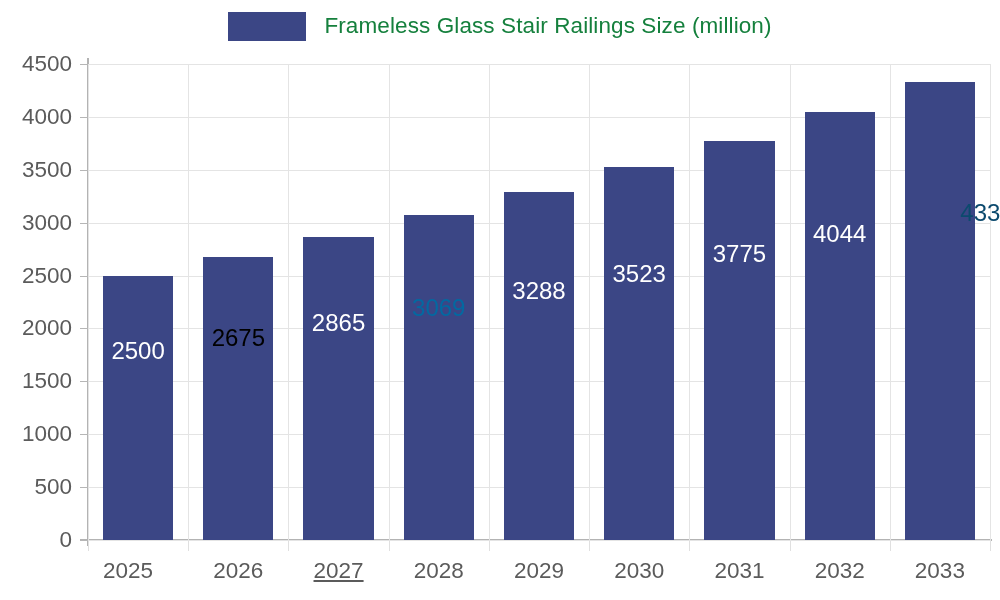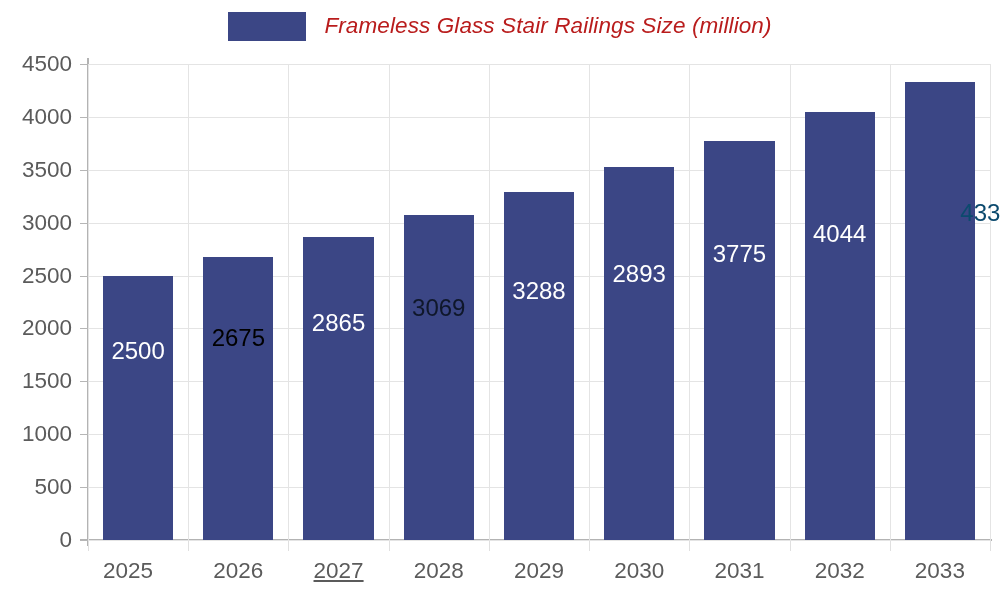--- a/index.html
+++ b/index.html
@@ -38,24 +38,23 @@
     gap: 18px;
   }
   .legend-swatch {
     width: 78px;
     height: 29px;
     background: #3b4685;
     display: block;
   }
   .legend-label {
     font-size: 22.5px;
-    color: #b91c1c;
+    color: #15803d;
     letter-spacing: 0.1px;
     white-space: nowrap;
-    font-style: italic;
   }
 
   
   .plot {
     position: absolute;
     left: 88px;
     top: 64px;
     width: 902px;
     height: 476px;
   }
@@ -196,25 +195,25 @@
       <div class="gridline-v" style="left: 701.556px; height: 486px;"></div>
       <div class="gridline-v" style="left: 801.778px; height: 486px;"></div>
       <div class="gridline-v" style="left: 902px; height: 486px;"></div>
       <div class="bar" title="2025: 2500" style="left: 15.0333px; top: 211.556px; width: 70.1556px; height: 264.444px; background: rgb(59, 70, 133);"></div>
       <div class="bar-label" style="left: 50.1111px; top: 286.922px; color: rgb(255, 255, 255);">2500</div>
       <div class="bar" title="2026: 2675" style="left: 115.256px; top: 193.044px; width: 70.1556px; height: 282.956px; background: rgb(59, 70, 133);"></div>
       <div class="bar-label" style="left: 150.333px; top: 273.687px; color: #000000;">2675</div>
       <div class="bar" title="2027: 2865" style="left: 215.478px; top: 172.947px; width: 70.1556px; height: 303.053px; background: rgb(59, 70, 133);"></div>
       <div class="bar-label" style="left: 250.556px; top: 259.317px; color: rgb(255, 255, 255);">2865</div>
       <div class="bar" title="2028: 3069" style="left: 315.7px; top: 151.368px; width: 70.1556px; height: 324.632px; background: rgb(59, 70, 133);"></div>
-      <div class="bar-label" style="left: 350.778px; top: 243.888px; color: #0f172a;">3069</div>
+      <div class="bar-label" style="left: 350.778px; top: 243.888px; color: #0369a1;">3069</div>
       <div class="bar" title="2029: 3288" style="left: 415.922px; top: 128.203px; width: 70.1556px; height: 347.797px; background: rgb(59, 70, 133);"></div>
       <div class="bar-label" style="left: 451px; top: 227.325px; color: rgb(255, 255, 255);">3288</div>
       <div class="bar" title="2030: 3523" style="left: 516.144px; top: 103.345px; width: 70.1556px; height: 372.655px; background: rgb(59, 70, 133);"></div>
-      <div class="bar-label" style="left: 551.222px; top: 209.552px; color: rgb(255, 255, 255);">2893</div>
+      <div class="bar-label" style="left: 551.222px; top: 209.552px; color: rgb(255, 255, 255);">3523</div>
       <div class="bar" title="2031: 3775" style="left: 616.367px; top: 76.6889px; width: 70.1556px; height: 399.311px; background: rgb(59, 70, 133);"></div>
       <div class="bar-label" style="left: 651.444px; top: 190.493px; color: rgb(255, 255, 255);">3775</div>
       <div class="bar" title="2032: 4044" style="left: 716.589px; top: 48.2347px; width: 70.1556px; height: 427.765px; background: rgb(59, 70, 133);"></div>
       <div class="bar-label" style="left: 751.667px; top: 170.148px; color: rgb(255, 255, 255);">4044</div>
       <div class="bar" title="2033: 4330" style="left: 816.811px; top: 17.9822px; width: 70.1556px; height: 458.018px; background: rgb(59, 70, 133);"></div>
       <div class="bar-label" style="left: 899px; top: 148.517px; color: #0c4a6e;">4330</div>
     </div>
 
   <div id="xticks">
       <div class="xtick" style="left: 128px;">2025</div>

